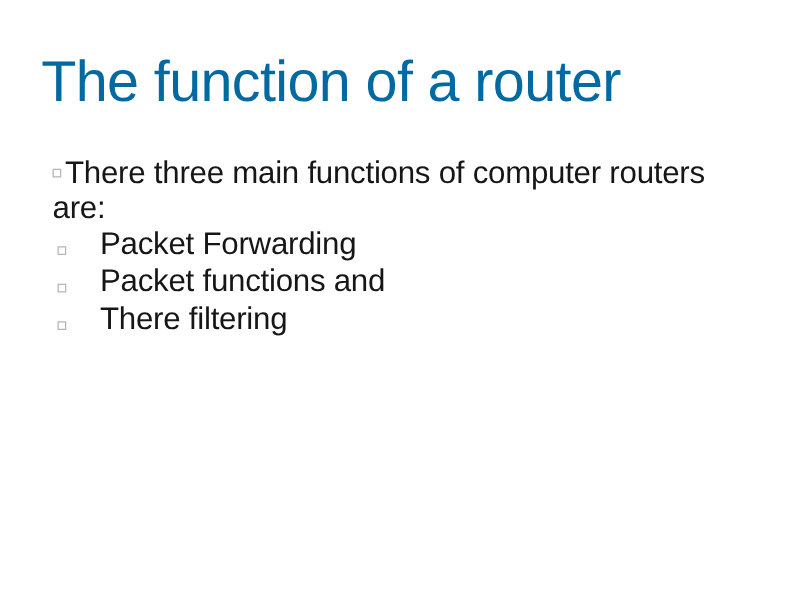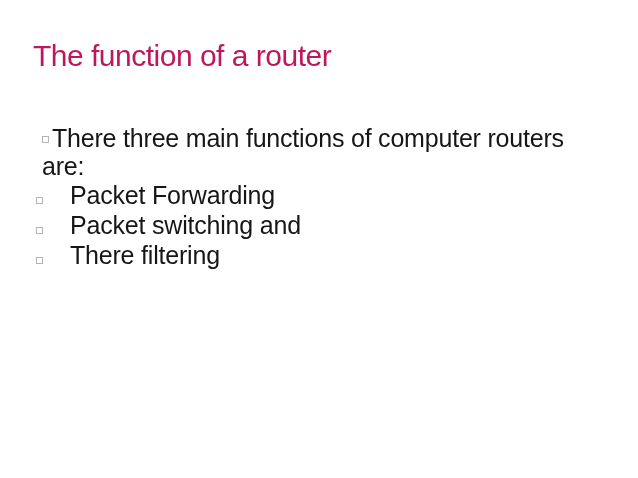--- a/index.html
+++ b/index.html
@@ -14,25 +14,25 @@
     background: #ffffff;
     overflow: hidden;
     font-family: "Liberation Sans", sans-serif;
     color: #1a1a1a;
   }
   .title {
     position: absolute;
     left: 33px;
     top: 38px;
     margin: 0;
-    font-size: 30px;
+    font-size: 46px;
     font-weight: 400;
     letter-spacing: -0.5px;
     line-height: 1.2;
-    color: #be185d;
+    color: #0369a1;
     white-space: nowrap;
   }
   .intro {
     position: absolute;
     left: 38px;
     top: 120px;
     width: 548px;
     margin: 4px;
     font-size: 25px;
     line-height: 28px;
@@ -45,21 +45,21 @@
     height: 5px;
     border: 1px solid #b5b5b5;
     background: transparent;
   }
   .sq-intro {
     vertical-align: 4px;
     margin-right: 3px;
   }
   .bullets {
     position: absolute;
-    left: 0;
+    left: 10px;
     top: 180px;
     margin: 0;
     padding: 0;
     list-style: none;
     width: 528px;
   }
   .bullet {
     position: relative;
     height: 30px;
     line-height: 30px;
@@ -84,21 +84,21 @@
 
   <p class="intro"><span class="sq sq-intro"></span><span>There three main functions of computer routers are:</span></p>
 
   <ul class="bullets">
     <li class="bullet">
       <span class="sq"></span>
       <span class="bullet-text">Packet Forwarding</span>
     </li>
     <li class="bullet">
       <span class="sq"></span>
-      <span class="bullet-text">Packet switching and</span>
+      <span class="bullet-text">Packet functions and</span>
     </li>
     <li class="bullet">
       <span class="sq"></span>
       <span class="bullet-text">There filtering</span>
     </li>
   </ul>
 
 </div>
 
 </body></html>

